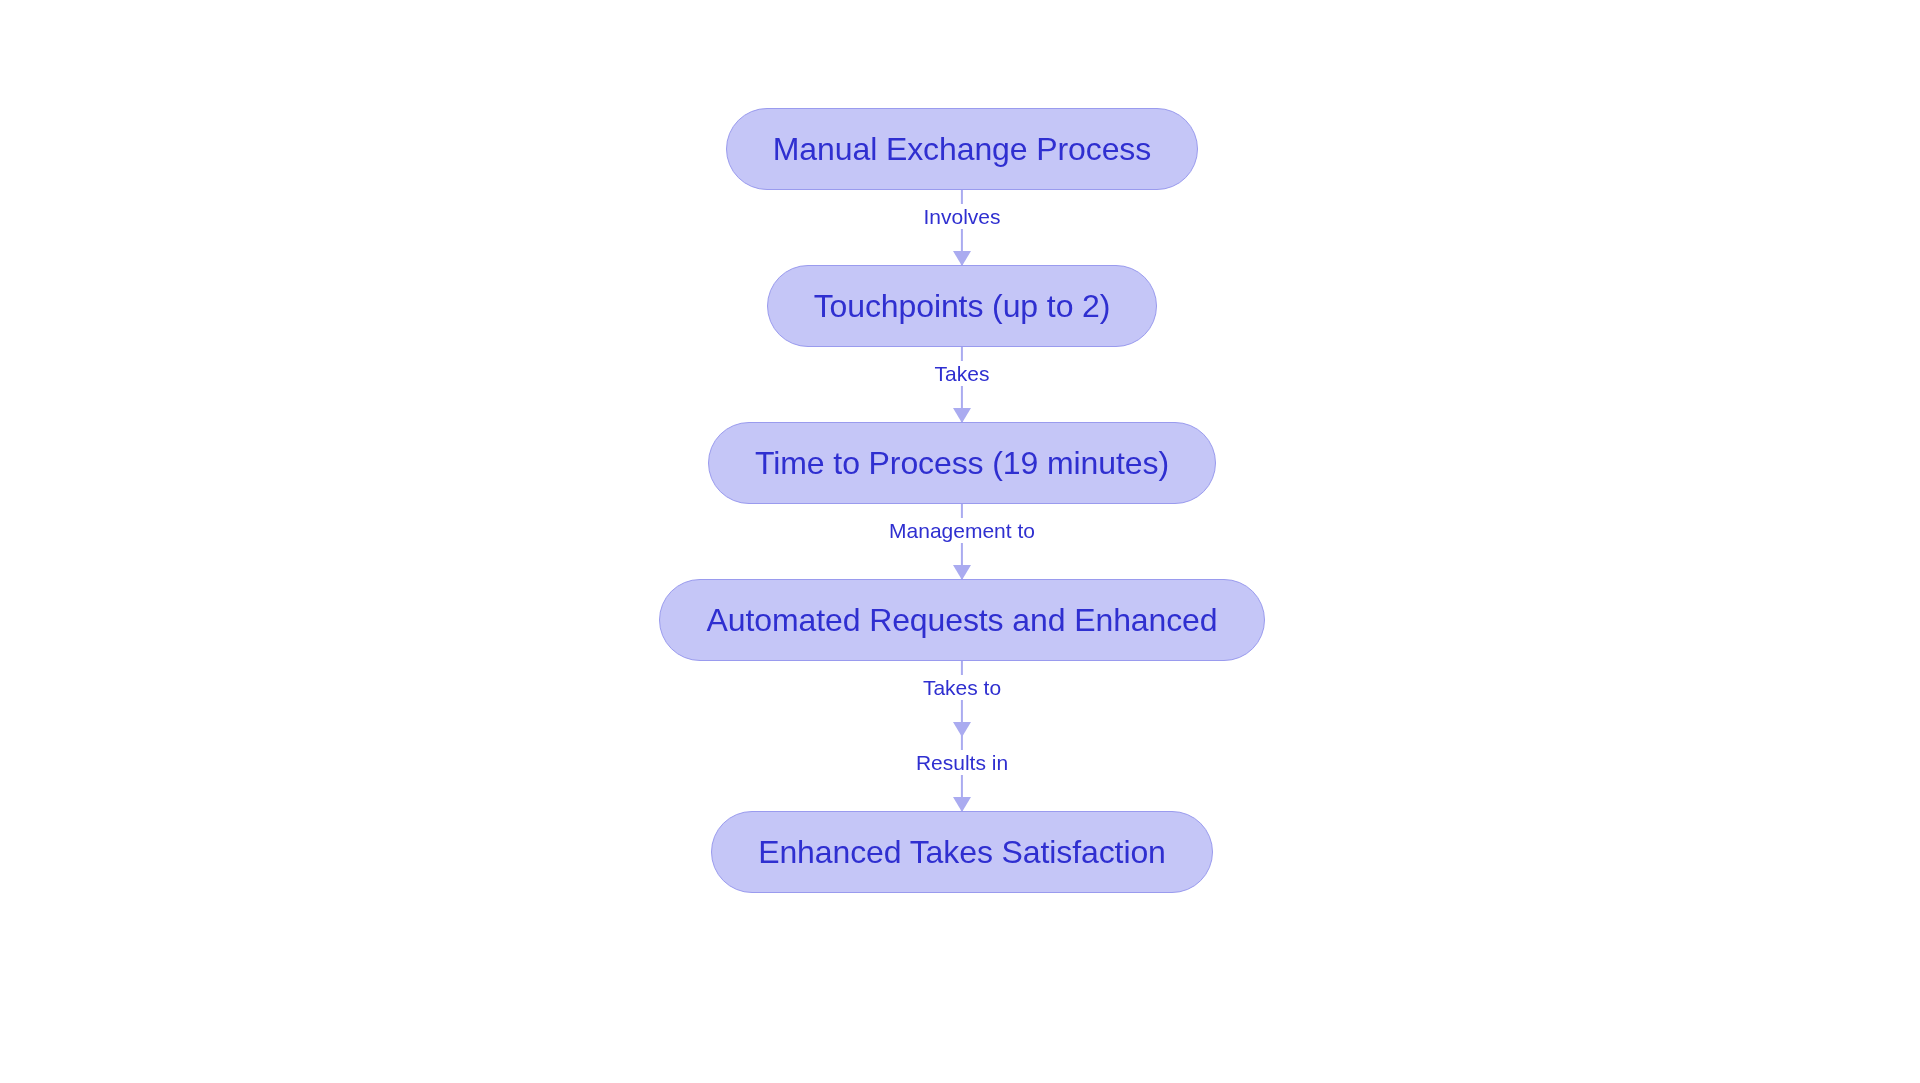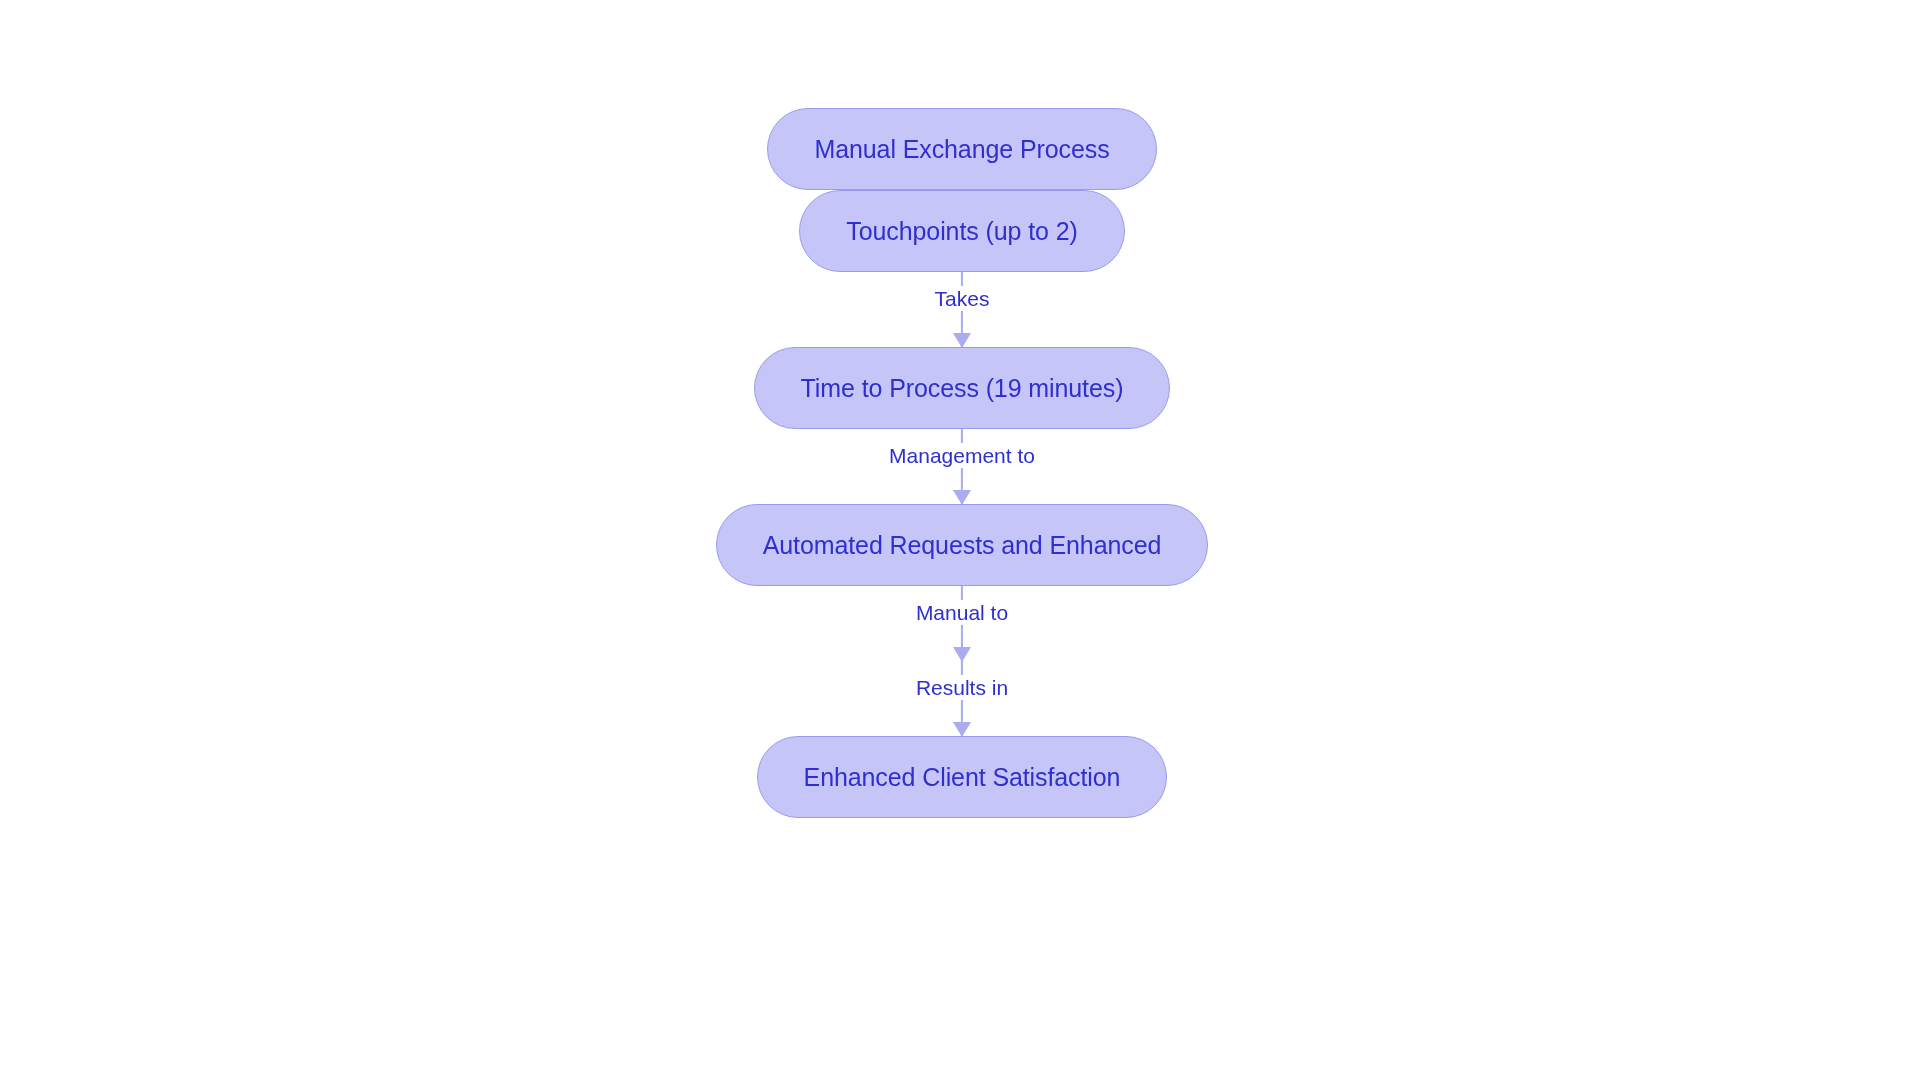--- a/index.html
+++ b/index.html
@@ -39,21 +39,21 @@
     background: #c5c6f7;
     border: 1.6px solid #9a9bee;
     border-radius: 41px;
     display: flex;
     align-items: center;
     justify-content: center;
     padding: 0 46px;
     white-space: nowrap;
   }
   .node-label {
-    font-size: 25px;
+    font-size: 32px;
     line-height: 1;
     color: #2f2fd0;
     letter-spacing: -0.1px;
   }
 
   
   .connector {
     position: relative;
     width: 300px;
     height: 75px;
@@ -96,20 +96,25 @@
 </head>
 <body>
 
 <div id="flow-canvas">
   <div class="flow-column" style="top: 108px; left: 2px;">
 
     <div class="node">
       <span class="node-label">Manual Exchange Process</span>
     </div>
 
+    <div class="connector">
+      <span class="line"></span>
+      <span class="arrow-head"></span>
+      <span class="edge-label">Involves</span>
+    </div>
 
     <div class="node">
       <span class="node-label">Touchpoints (up to 2)</span>
     </div>
 
     <div class="connector">
       <span class="line"></span>
       <span class="arrow-head"></span>
       <span class="edge-label">Takes</span>
     </div>
@@ -124,28 +129,28 @@
       <span class="edge-label">Management to</span>
     </div>
 
     <div class="node">
       <span class="node-label">Automated Requests and Enhanced</span>
     </div>
 
     <div class="connector">
       <span class="line"></span>
       <span class="arrow-head"></span>
-      <span class="edge-label">Manual to</span>
+      <span class="edge-label">Takes to</span>
     </div>
 
 
     <div class="connector">
       <span class="line"></span>
       <span class="arrow-head"></span>
       <span class="edge-label">Results in</span>
     </div>
 
     <div class="node">
-      <span class="node-label">Enhanced Client Satisfaction</span>
+      <span class="node-label">Enhanced Takes Satisfaction</span>
     </div>
 
   </div>
 </div>
 
 </body></html>

